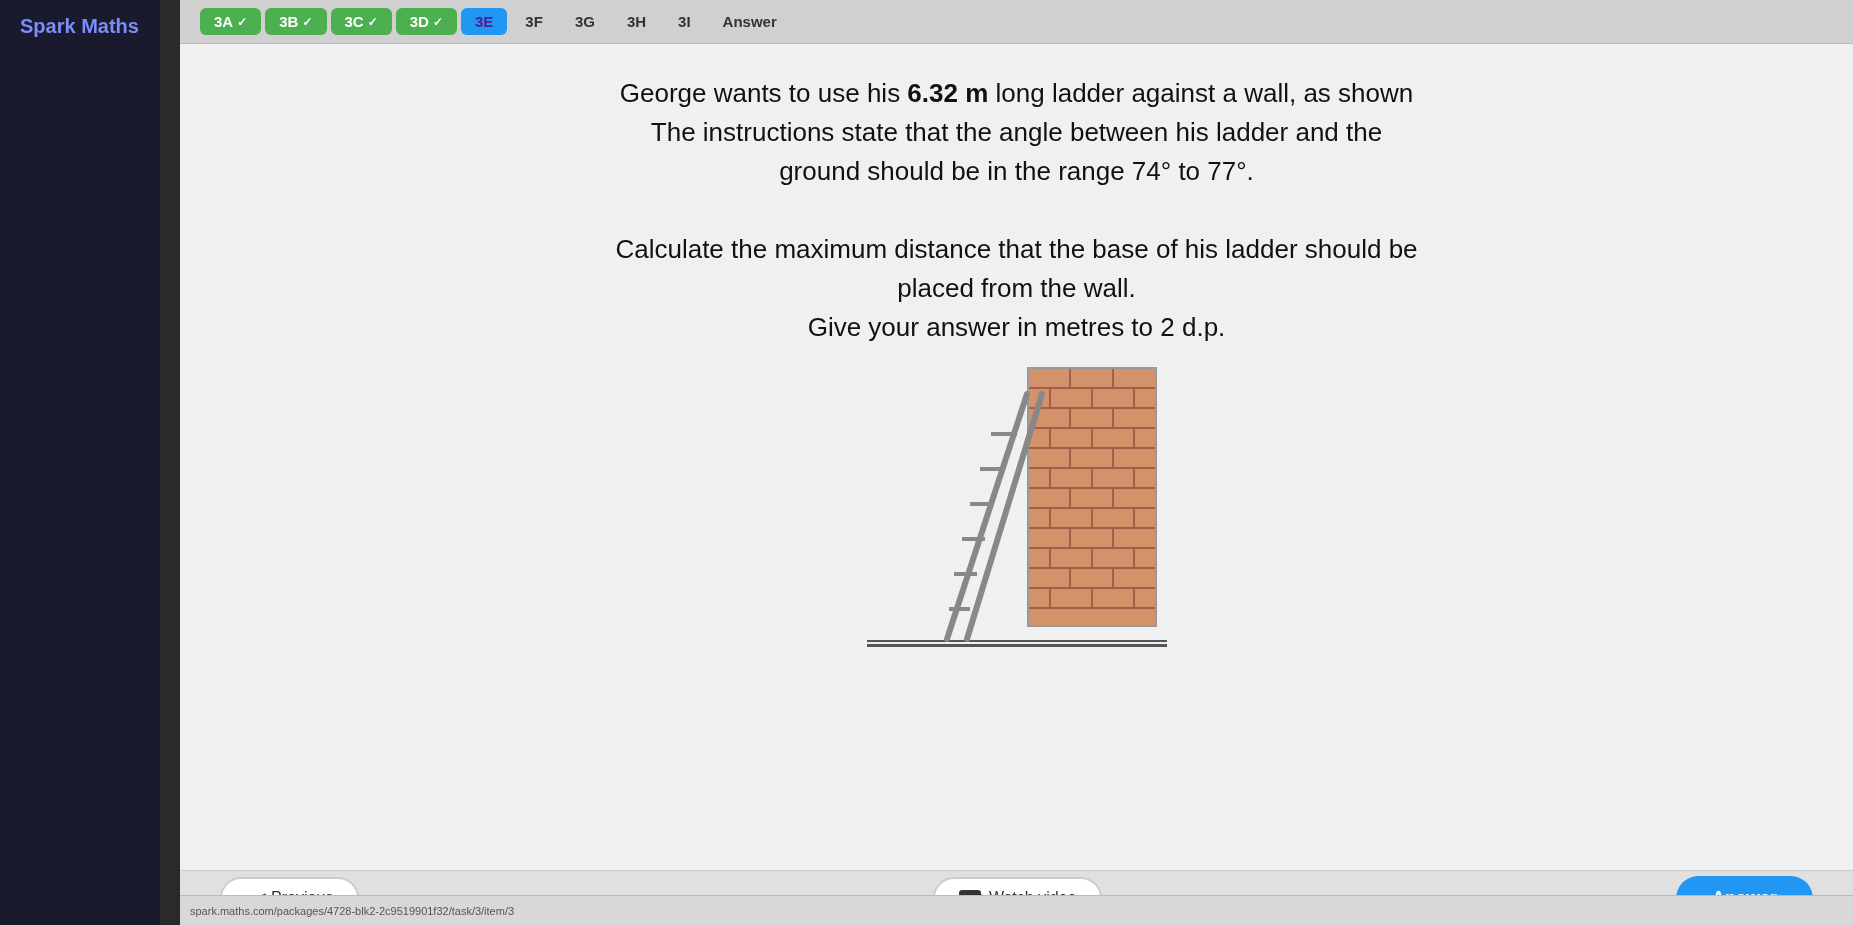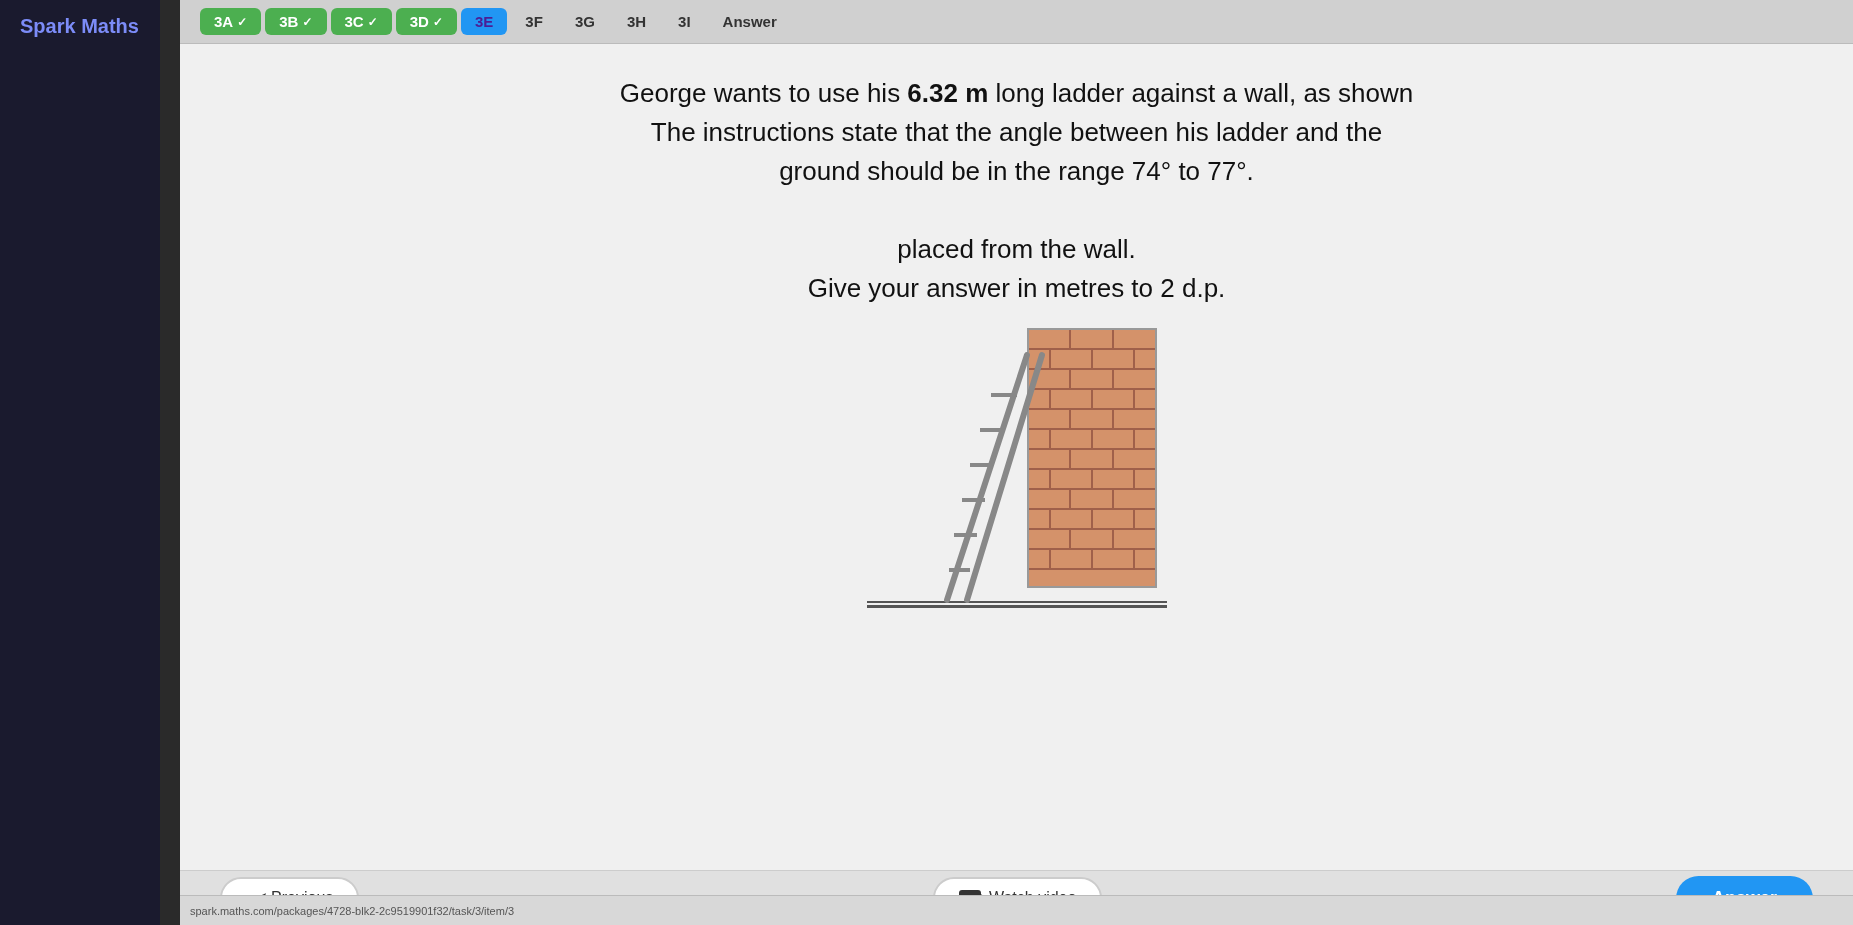--- a/index.html
+++ b/index.html
@@ -272,20 +272,21 @@
     </div>
   </div>
 
   <div class="content-area">
 
     <div class="question-text">
       <p>George wants to use his <span class="measurement">6.32 m</span> long ladder against a wall, as shown</p>
       <p>The instructions state that the angle between his ladder and the</p>
       <p>ground should be in the range 74° to 77°.</p>
       <br>
+      <p>Calculate the maximum distance that the base of his ladder should be</p>
       <p>placed from the wall.</p>
       <p>Give your answer in metres to 2 d.p.</p>
     </div>
 
     <div class="diagram-area">
       <div class="ladder-diagram">
 
         <div class="brick-wall">
           <div class="brick-row">
               <div class="brick"></div>

